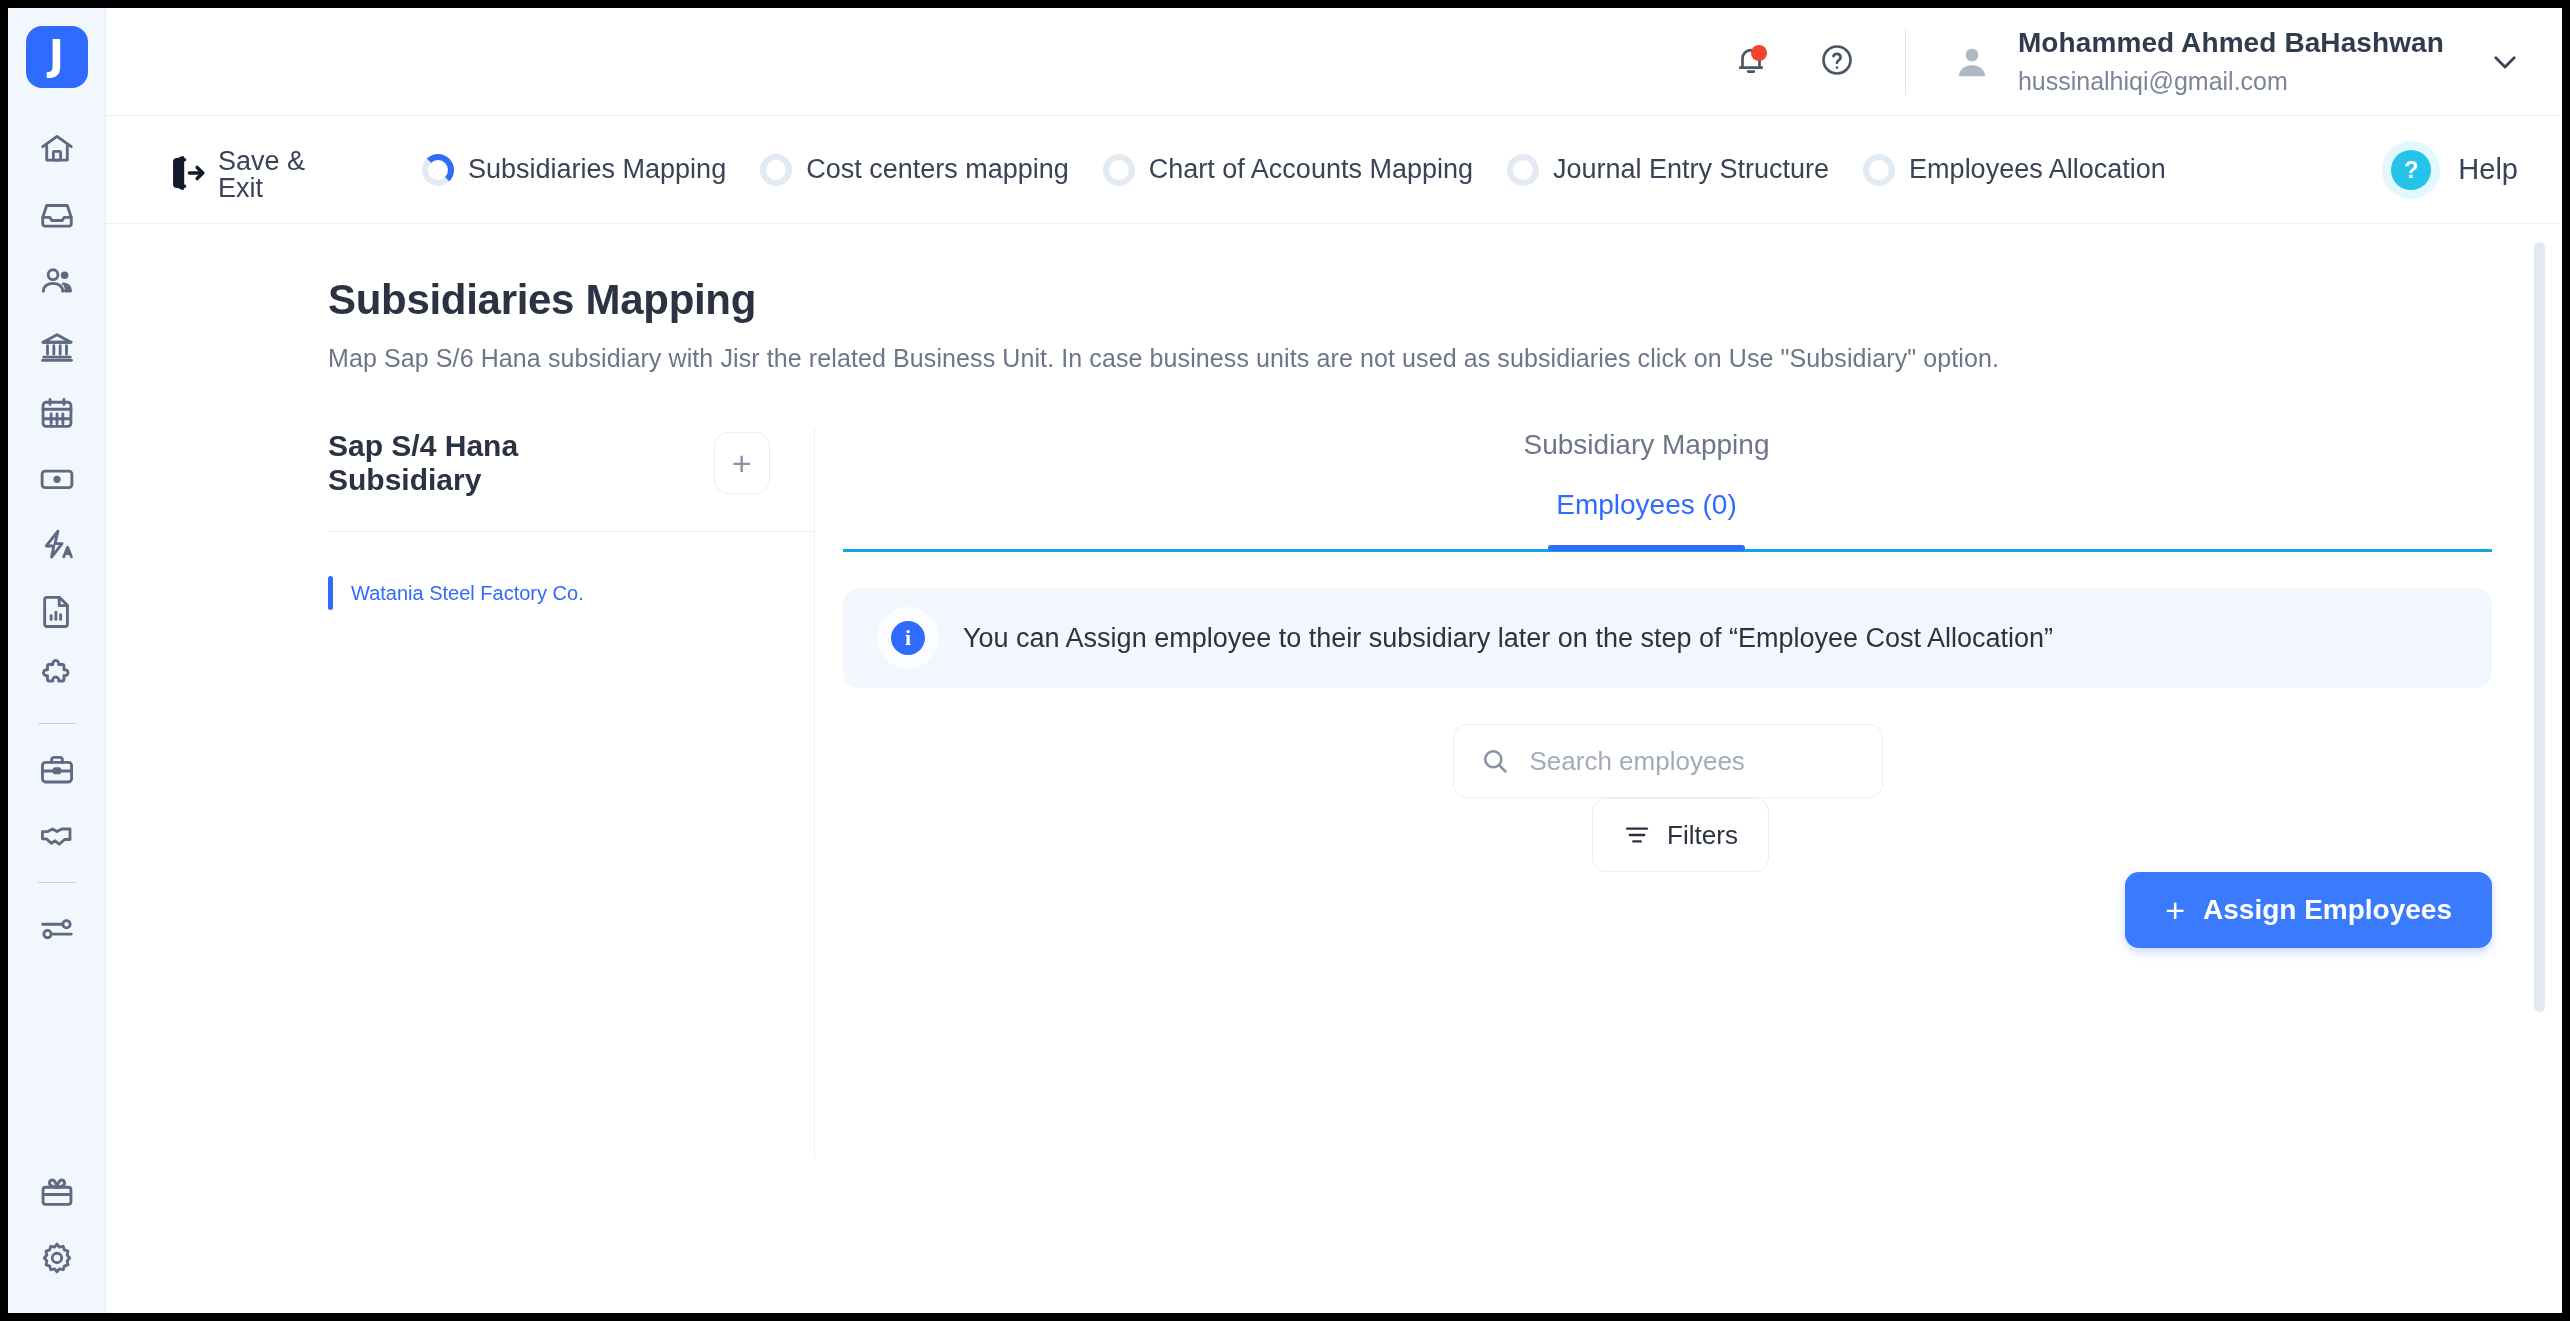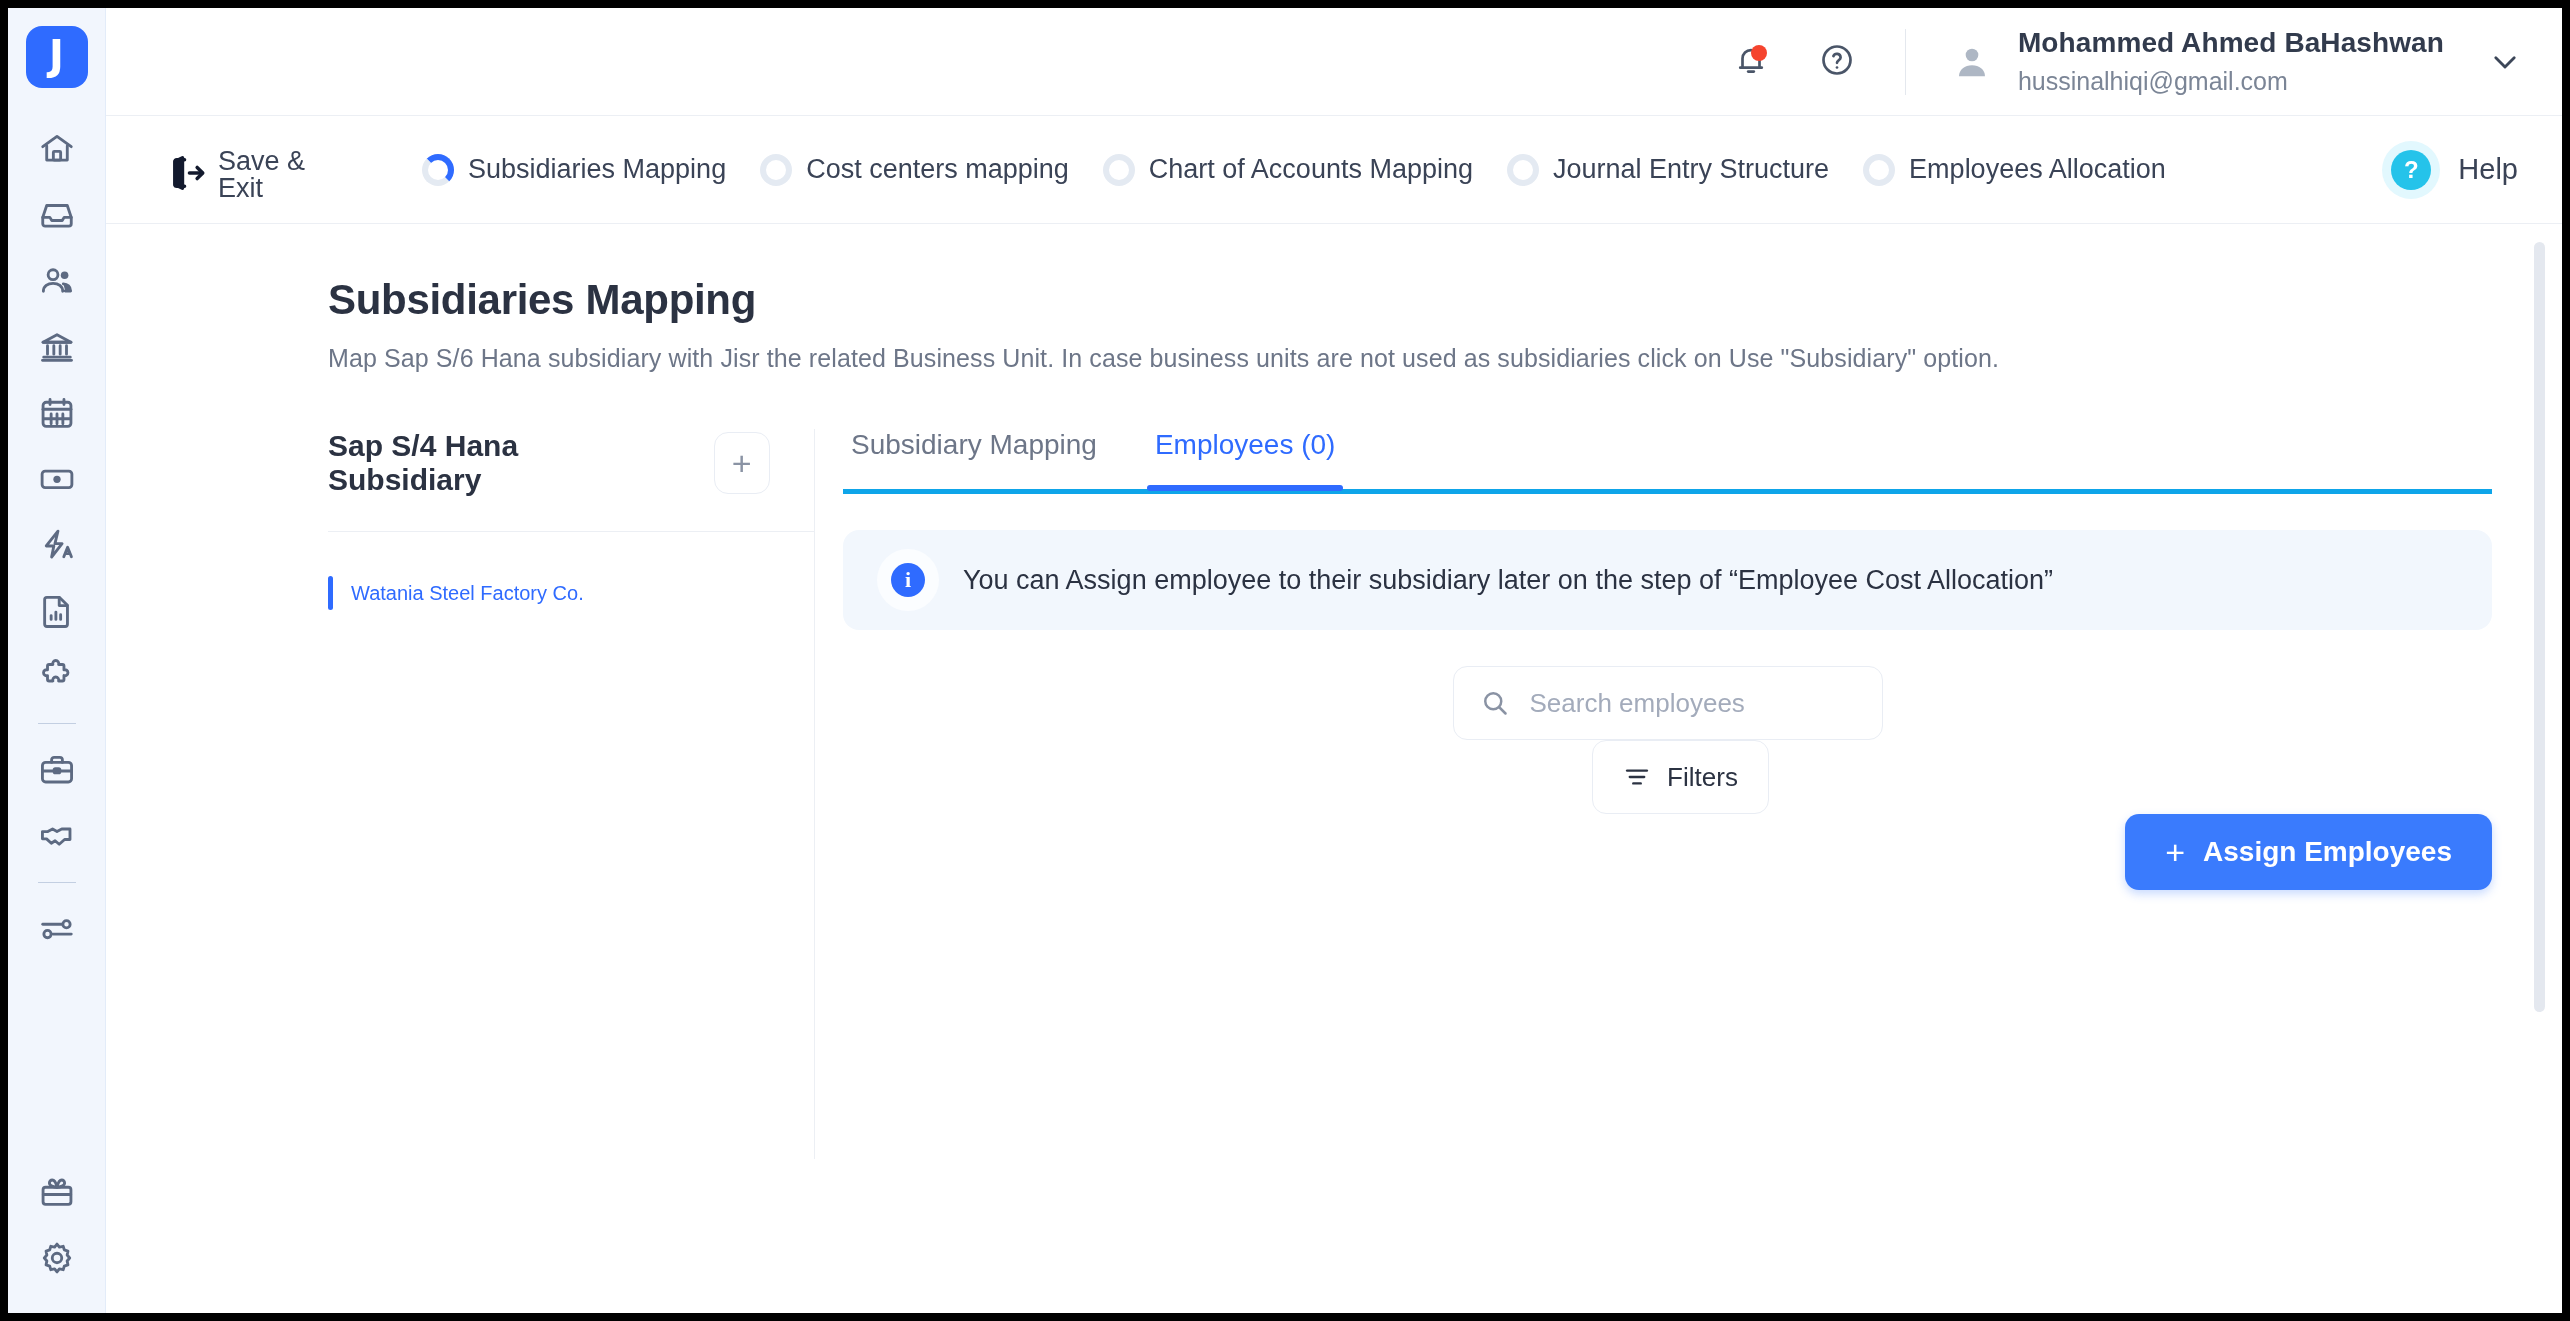--- a/index.html
+++ b/index.html
@@ -167,21 +167,21 @@
   .sub-list { padding-top: 34px; }
   .sub-item {
     display: flex; align-items: center;
     font-size: 20px; color: #2f6bff;
     padding: 10px 0;
   }
   .sub-item .bar { width: 5px; height: 34px; background: #2f6bff; border-radius: 3px; margin-right: 18px; }
 
   
   .map-panel { flex: 1 1 auto; padding-left: 28px; min-width: 0; }
-  .tabs { display: flex; align-items: center; border-bottom: 5px solid #0ea5e9; }
+  .tabs { display: flex; align-items: center; border-bottom: 3px solid #0ea5e9; flex-direction: column; }
   .tab {
     font-size: 28px; color: #6d7688;
     padding: 0 8px 28px 8px; margin-right: 42px;
     position: relative;
   }
   .tab.active { color: #2f6bff; }
   .tab.active::after {
     content: ""; position: absolute; left: 0; right: 0; bottom: -2px;
     height: 6px; background: #2f6bff; border-radius: 3px;
   }

